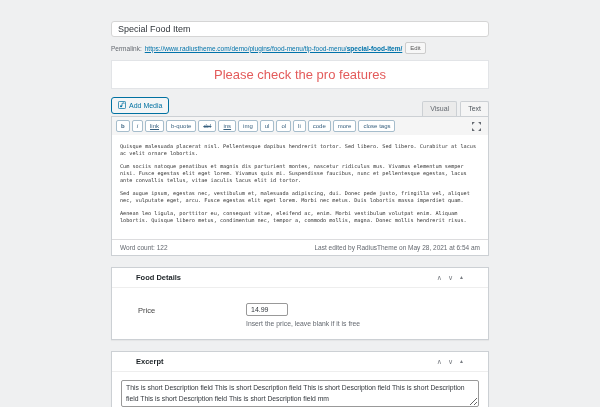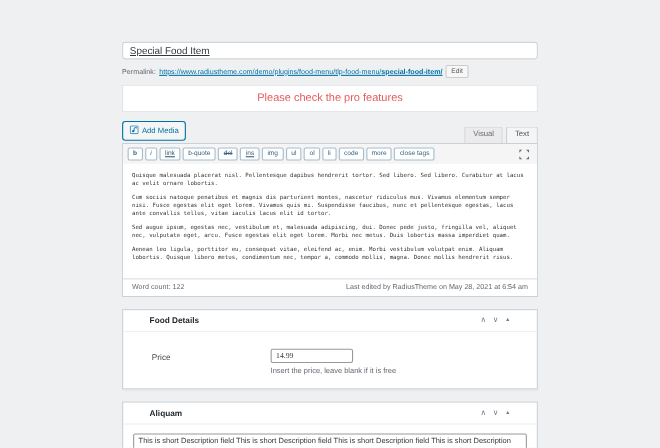--- a/index.html
+++ b/index.html
@@ -17,40 +17,39 @@
   .page-header { display:flex; align-items:center; gap:6px; height:16px; }
   .page-title { font-size:13px; font-weight:400; color:#23282d; }
   .add-btn {
     font-size:7px; line-height:1; padding:3px 5px; background:#f3f5f6;
     border:1px solid #0071a1; border-radius:3px; color:#0071a1; cursor:pointer;
     text-decoration:none; white-space:nowrap;
   }
 
   
   .title-input {
-    margin-top:24px; width:100%; height:16px; font-size:9px; padding:0 6px;
+    margin-top:7px; width:100%; height:16px; font-size:9px; padding:0 6px;
     border:1px solid #d5d5d5; border-radius:3px; color:#32373c; background:#fff;
     font-family:"Liberation Sans", sans-serif;
-    text-decoration:underline;
   }
 
   
   .permalink-row { margin-top:5px; font-size:6.5px; color:#646970; display:flex; align-items:center; gap:3px; white-space:nowrap; }
   .pl-link { color:#0073aa; text-decoration:underline; }
   .pl-link b { font-weight:bold; }
   .pl-edit {
     font-size:6px; padding:2px 4px; background:#f7f7f7; border:1px solid #ccc;
     border-radius:2px; color:#555; cursor:pointer; line-height:1;
     font-family:"Liberation Sans", sans-serif;
   }
 
   
   .notice {
     margin-top:6px; background:#fff; border:1px solid #e2e4e7;
-    padding:6px 4px; text-align:center; font-size:10px; color:#e35b5b;
+    padding:6px 4px; text-align:center; font-size:13px; color:#e35b5b;
   }
 
   
   .editor-tools { margin-top:8px; display:flex; justify-content:space-between; align-items:flex-end; }
   .media-btn {
     display:inline-flex; align-items:center; gap:3px; font-size:7px; line-height:1;
     padding:3px 6px; background:#f3f5f6; border:1px solid #0071a1; border-radius:3px;
     color:#0071a1; cursor:pointer; margin-bottom:2px; font-family:"Liberation Sans", sans-serif;
   }
   .editor-tabs { display:flex; }
@@ -94,22 +93,22 @@
     border-bottom:1px solid #eee;
   }
   .mb-title { font-size:7.5px; font-weight:bold; color:#1d2327; }
   .mb-ctrl { display:flex; align-items:center; gap:6px; color:#787c82; }
   .mb-ctrl .ctl { font-size:7px; line-height:1; cursor:pointer; }
   .mb-ctrl .ctl-toggle { font-size:5px; }
 
   .fd-body { display:flex; padding:10px 26px 12px; }
   .fd-label { width:108px; font-size:7.5px; color:#444; padding-top:8px; }
   .price-input {
-    width:75px; height:13px; font-size:7px; padding:0 4px; border:1px solid #999;
-    border-radius:2px; color:#32373c; font-family:Liberation Serif, serif;
+    width:42px; height:13px; font-size:7px; padding:0 4px; border:1px solid #999;
+    border-radius:2px; color:#32373c; font-family:Liberation Sans, sans-serif;
   }
   .fd-help { margin-top:4px; font-size:6.8px; color:#646970; }
 
   .ex-body { padding:8px 9px 9px; }
   .ex-ta {
     width:100%; height:27px; border:1px solid #999; border-radius:2px; background:#fff;
     font-size:6.8px; line-height:1.55; color:#32373c; padding:2px 4px;
     font-family:"Liberation Sans", sans-serif; resize:vertical;
   }
 </style>
@@ -194,21 +193,21 @@
       <span class="fd-label">Price</span>
       <div>
         <input class="price-input" value="14.99" style="">
         <div class="fd-help">Insert the price, leave blank if it is free</div>
       </div>
     </div>
   </div>
 
   <div class="metabox">
     <div class="mb-head">
-      <span class="mb-title">Aliquam</span>
+      <span class="mb-title">Excerpt</span>
       <span class="mb-ctrl">
         <span class="ctl">∧</span>
         <span class="ctl">∨</span>
         <span class="ctl ctl-toggle">▲</span>
       </span>
     </div>
     <div class="ex-body">
       <textarea class="ex-ta" style="">This is short Description field This is short Description field This is short Description field This is short Description field This is short Description field This is short Description field mm</textarea>
       
     </div>

